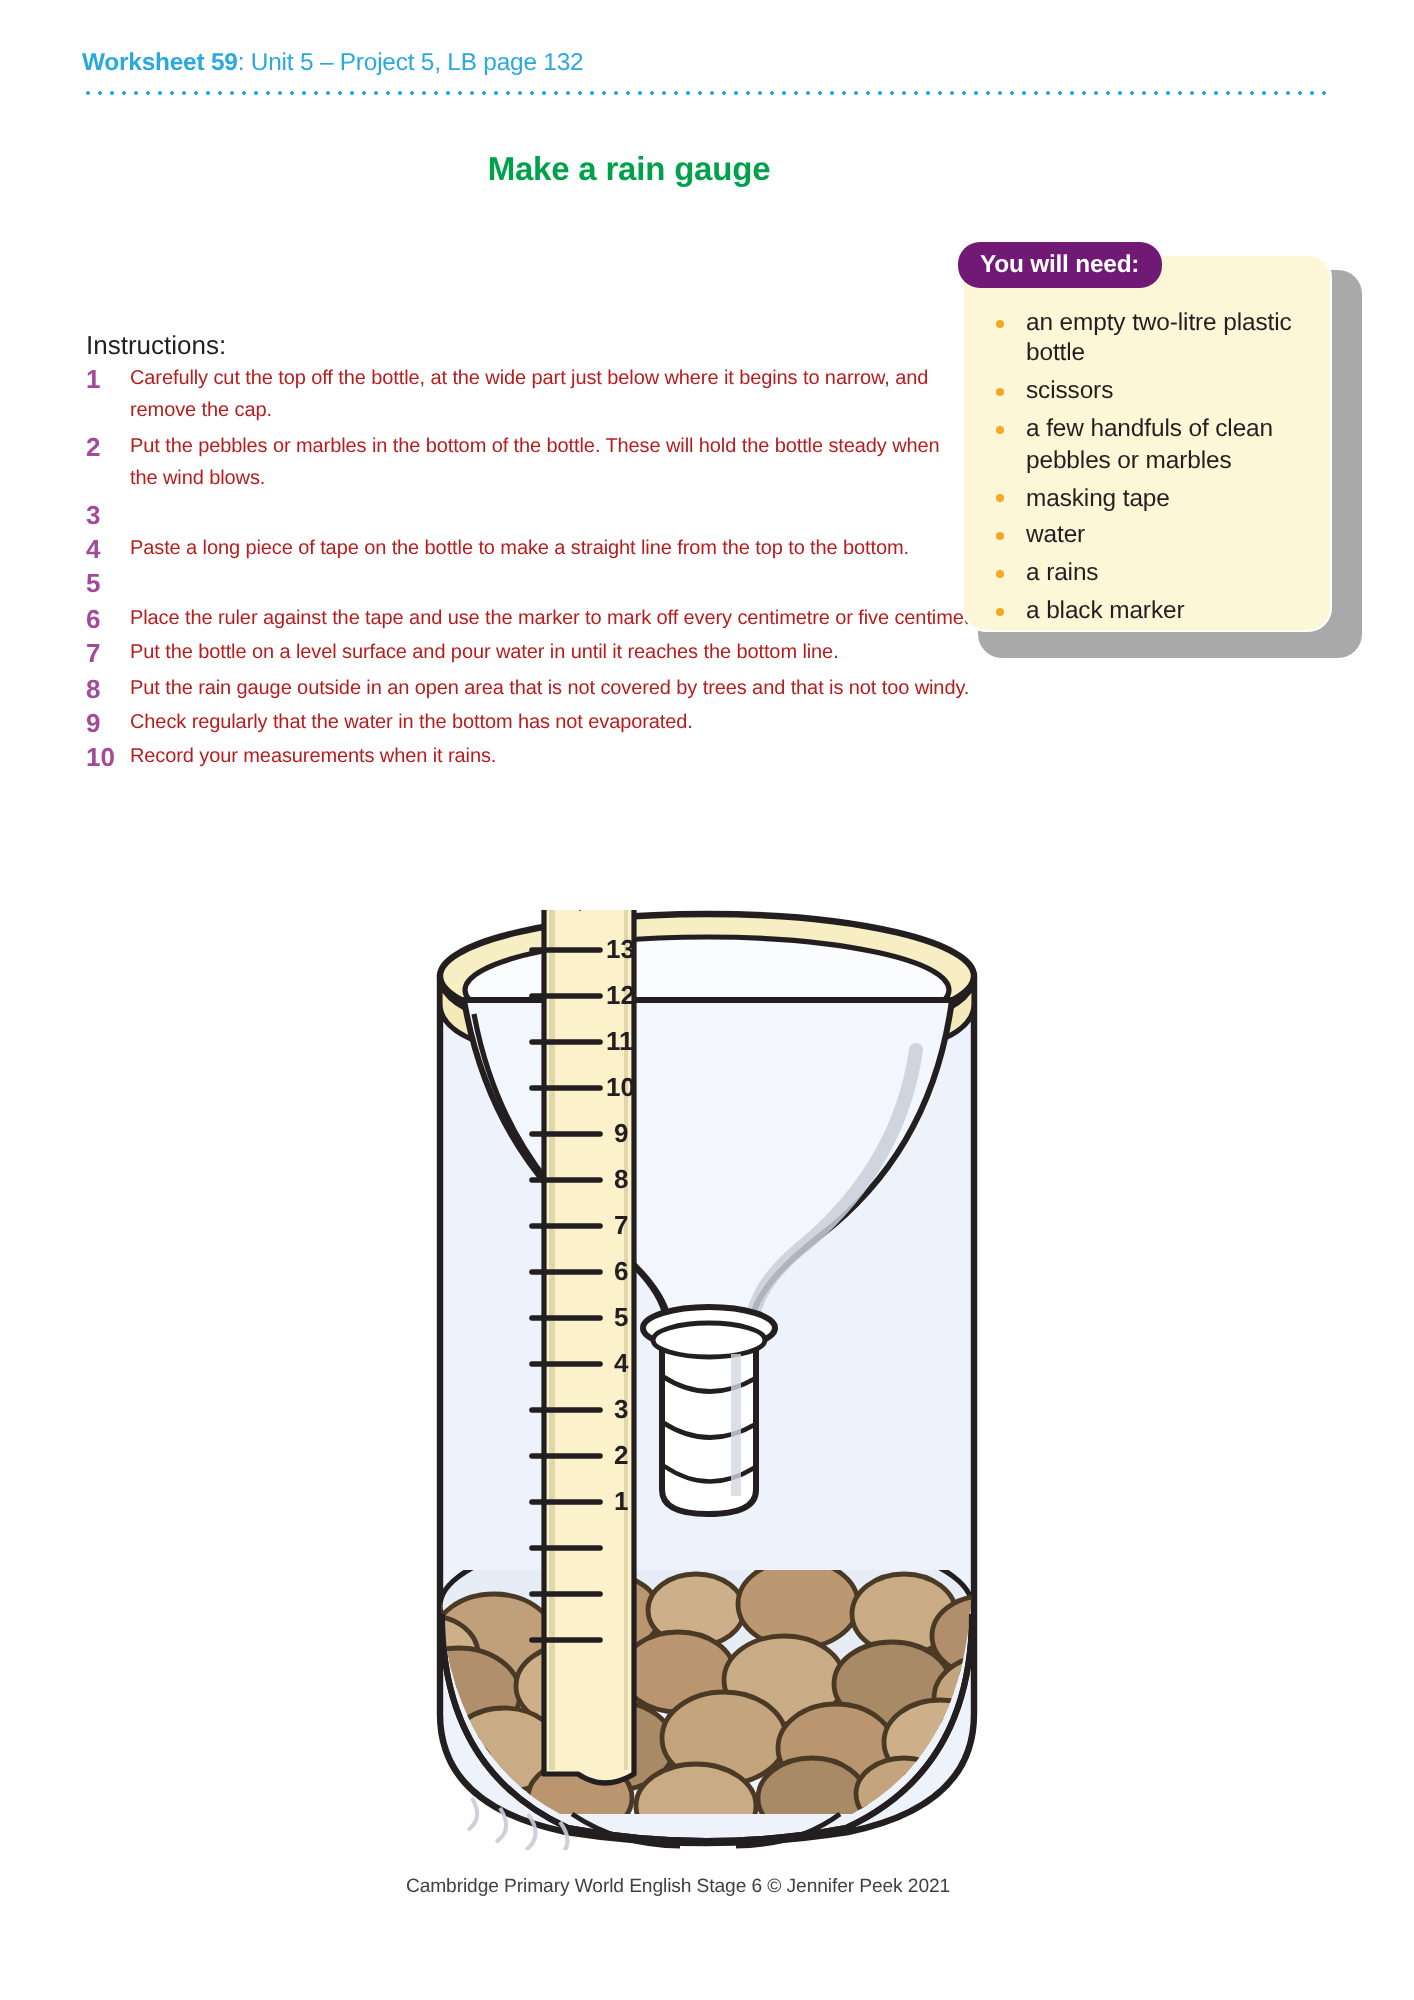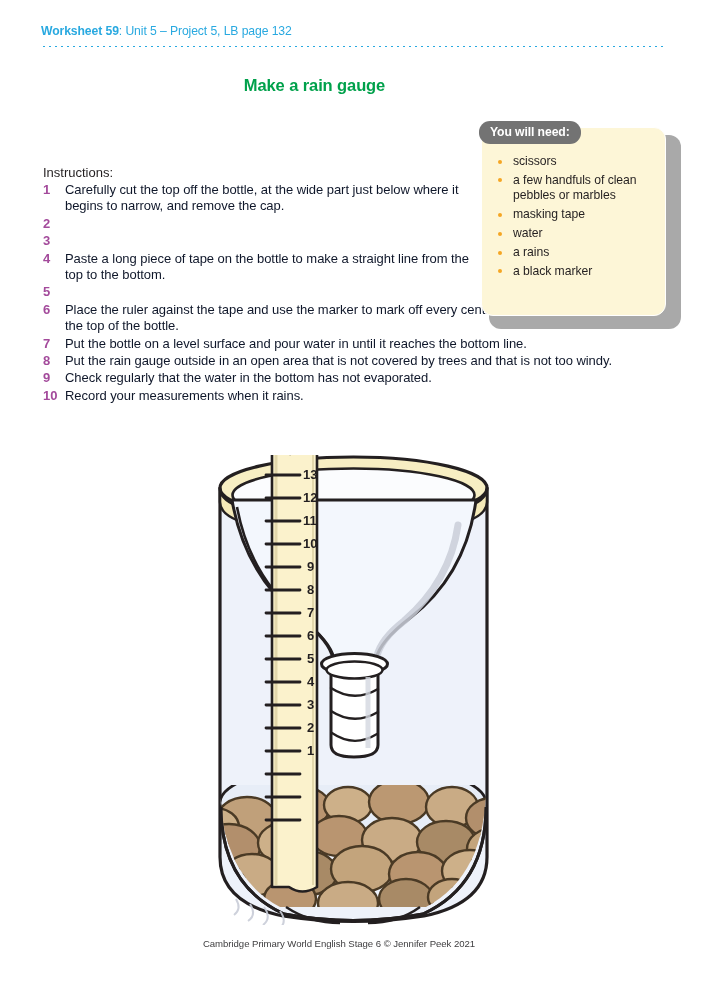--- a/index.html
+++ b/index.html
@@ -79,23 +79,23 @@
     flex: 0 0 22px;
     width: 22px;
     text-align: left;
     font-size: 13px;
     font-weight: bold;
     color: #a34a9b;
     line-height: 16.4px;
     padding-top: 0px;
   }
   .instr-text {
-    font-size: 13px;
+    font-size: 10px;
     line-height: 16.4px;
-    color: #0f172a;
+    color: #b91c1c;
     letter-spacing: -0.05px;
   }
   
   .instr-row.narrow .instr-text { width: 410px; }
   .instr-row.wide   .instr-text { width: 600px; }
 
   
   #need-box-wrap {
     position: absolute;
     left: 481px;
@@ -120,21 +120,21 @@
     height: 189px;
     background: #fdf6d7;
     border: 1.6px solid #ffffff;
     border-radius: 12px;
     box-sizing: border-box;
   }
   #need-badge {
     position: absolute;
     left: -2px;
     top: -6px;
-    background: #737373;
+    background: #701a75;
     color: #ffffff;
     font-size: 12.2px;
     font-weight: bold;
     padding: 4px 11px 5px 11px;
     border-radius: 11px;
     letter-spacing: -0.1px;
     z-index: 3;
   }
   #need-list {
     position: absolute;
@@ -197,20 +197,21 @@
 
 <div id="instructions-block">
   <div id="instructions-label">Instructions:</div>
 
   <div class="instr-row narrow">
     <div class="instr-num">1</div>
     <div class="instr-text">Carefully cut the top off the bottle, at the wide part just below where it begins to narrow, and remove the cap.</div>
   </div>
   <div class="instr-row narrow">
     <div class="instr-num">2</div>
+    <div class="instr-text">Put the pebbles or marbles in the bottom of the bottle. These will hold the bottle steady when the wind blows.</div>
   </div>
   <div class="instr-row narrow">
     <div class="instr-num">3</div>
   </div>
   <div class="instr-row narrow">
     <div class="instr-num">4</div>
     <div class="instr-text">Paste a long piece of tape on the bottle to make a straight line from the top to the bottom.</div>
   </div>
   <div class="instr-row narrow">
     <div class="instr-num">5</div>
@@ -235,20 +236,21 @@
     <div class="instr-num">10</div>
     <div class="instr-text">Record your measurements when it rains.</div>
   </div>
 </div>
 
 <div id="need-box-wrap">
   <div id="need-box-shadow"></div>
   <div id="need-box"></div>
   <div id="need-badge">You will need:</div>
   <ul id="need-list">
+    <li><span class="bullet"></span><span>an empty two-litre plastic bottle</span></li>
     <li><span class="bullet"></span><span>scissors</span></li>
     <li><span class="bullet"></span><span>a few handfuls of clean pebbles or marbles</span></li>
     <li><span class="bullet"></span><span>masking tape</span></li>
     <li><span class="bullet"></span><span>water</span></li>
     <li><span class="bullet"></span><span>a rains</span></li>
     <li><span class="bullet"></span><span>a black marker</span></li>
   </ul>
 </div>
 
 <div id="illustration">

